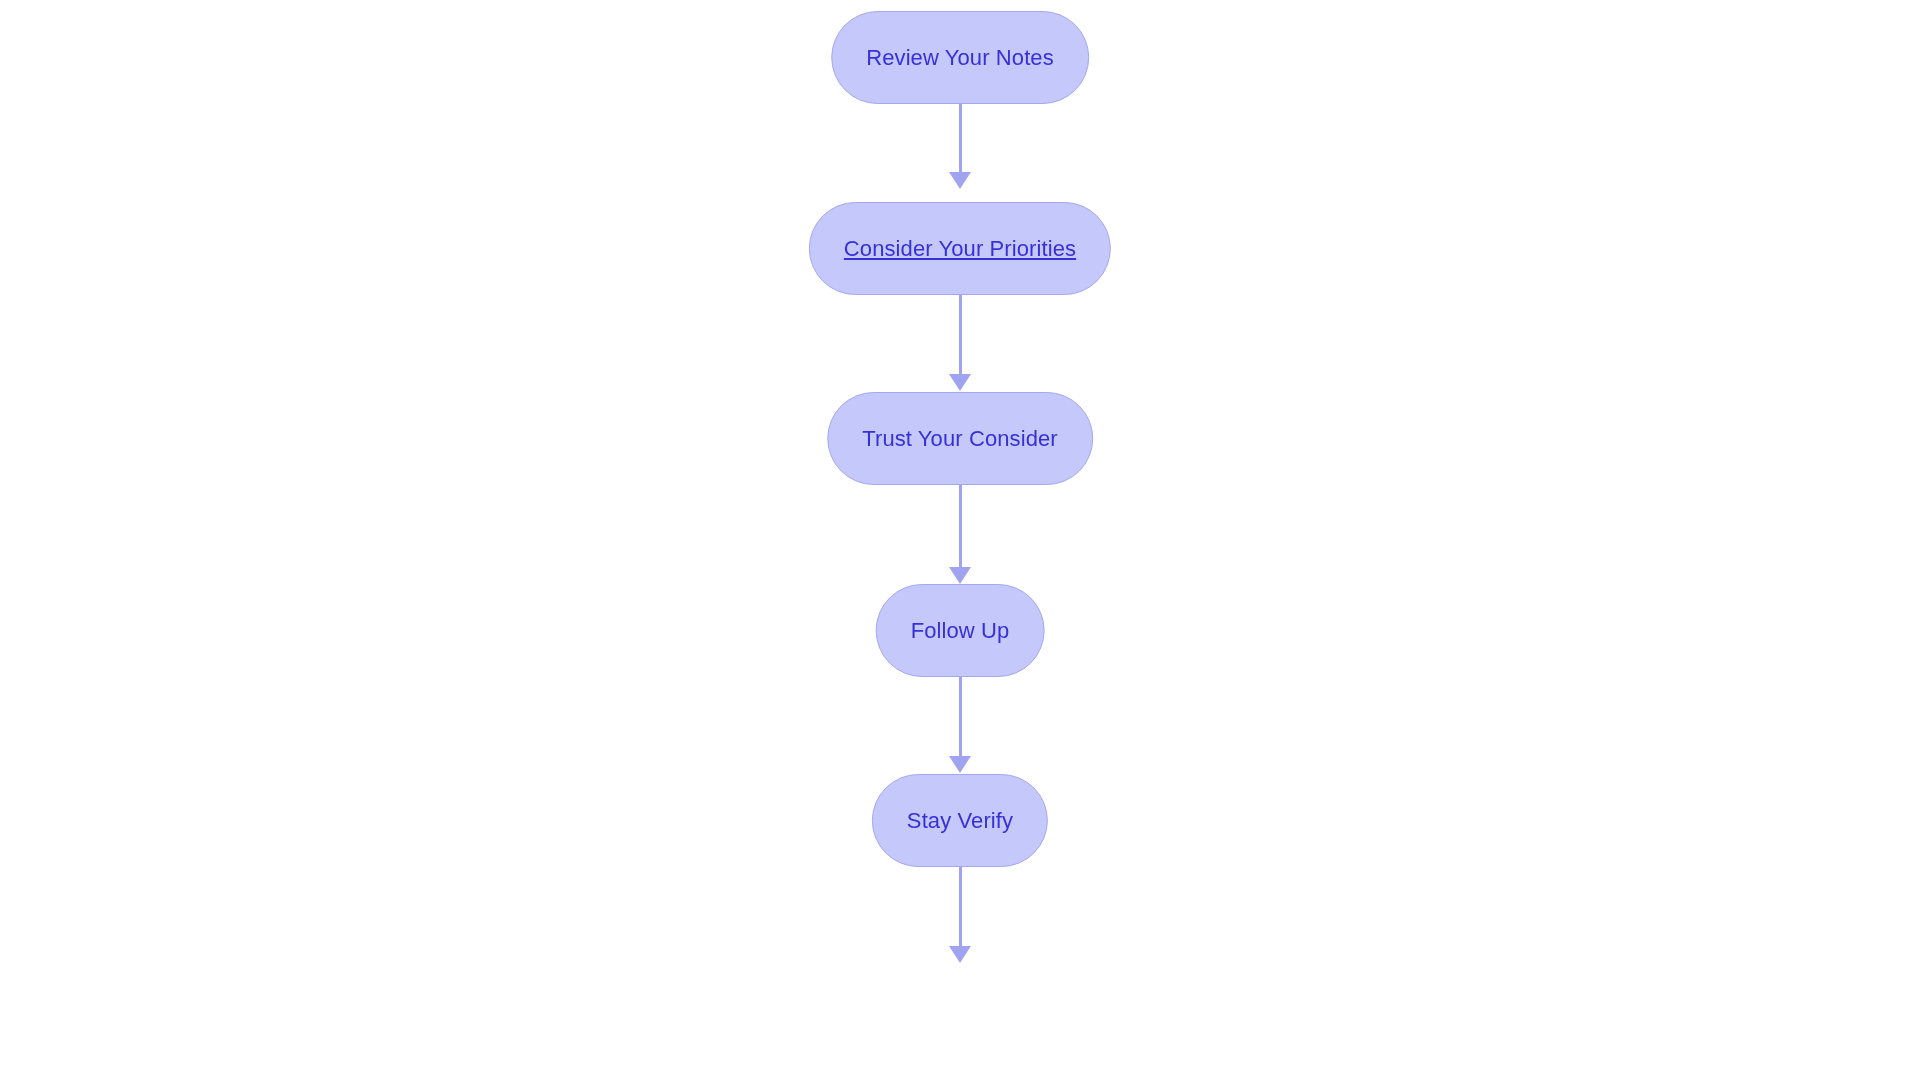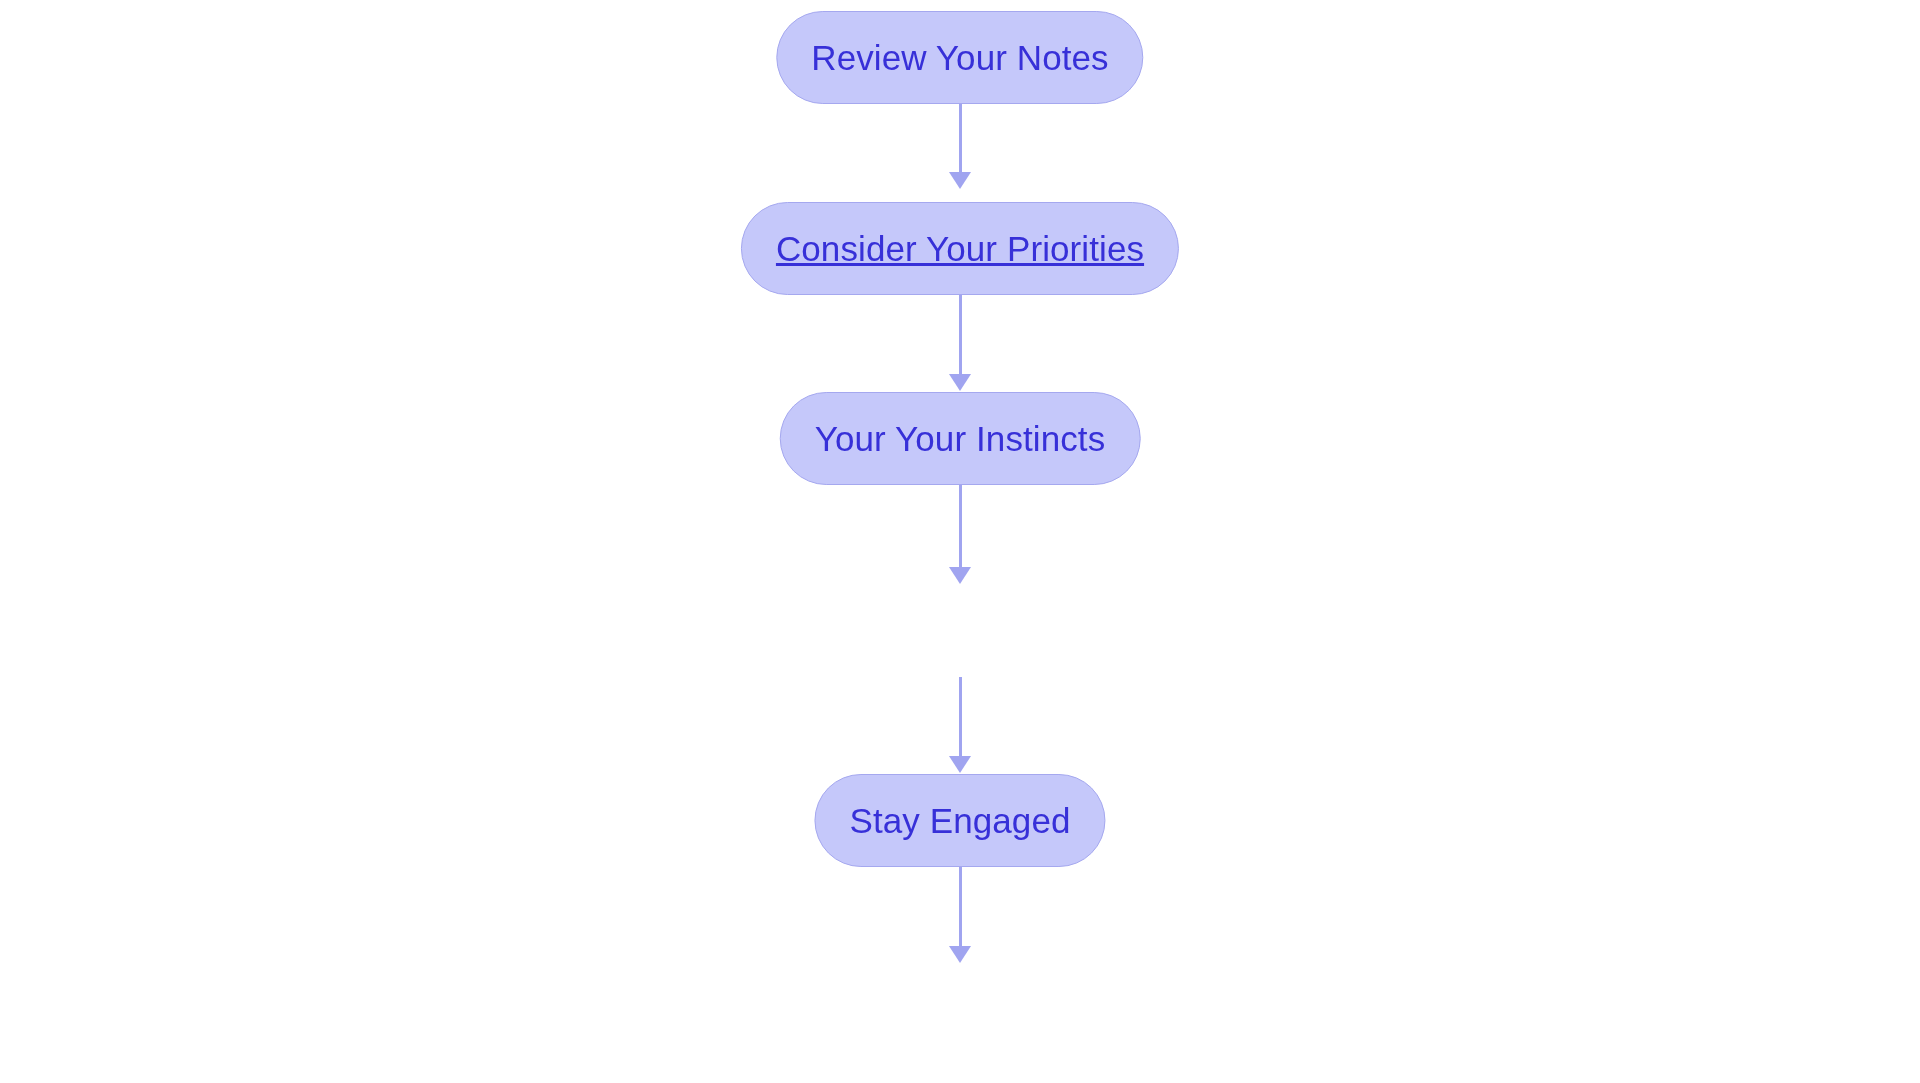--- a/index.html
+++ b/index.html
@@ -28,21 +28,21 @@
   
   .flow-node {
     box-sizing: border-box;
     display: flex;
     align-items: center;
     justify-content: center;
     background: #c5c8fa;
     border: 1.6px solid #a5a8ef;
     border-radius: 999px;
     color: #3730d8;
-    font-size: 35px;
+    font-size: 22px;
     font-weight: 400;
     letter-spacing: 0.1px;
     line-height: 1;
     white-space: nowrap;
     padding: 0 34px;
     position: absolute;
     left: 50%;
     transform: translateX(-50%);
   }
 
@@ -88,36 +88,39 @@
   <div class="flow-node" style="top:202px; height:93px;text-decoration:underline;">
     <span>Consider Your Priorities</span>
   </div>
 
   <div class="flow-connector" style="top:295px; height:96px;">
     <div class="connector-line"></div>
     <div class="connector-head"></div>
   </div>
 
   <div class="flow-node" style="top:392px; height:93px;">
-    <span>Your Your Instincts</span>
+    <span>Trust Your Consider</span>
   </div>
 
   <div class="flow-connector" style="top:485px; height:99px;">
     <div class="connector-line"></div>
     <div class="connector-head"></div>
   </div>
 
+  <div class="flow-node" style="top:584px; height:93px;">
+    <span>Follow Up</span>
+  </div>
 
   <div class="flow-connector" style="top:677px; height:96px;">
     <div class="connector-line"></div>
     <div class="connector-head"></div>
   </div>
 
   <div class="flow-node" style="top:774px; height:93px;">
-    <span>Stay Engaged</span>
+    <span>Stay Verify</span>
   </div>
 
   <div class="flow-connector" style="top:867px; height:96px;">
     <div class="connector-line"></div>
     <div class="connector-head"></div>
   </div>
 
 
 </div>
 

